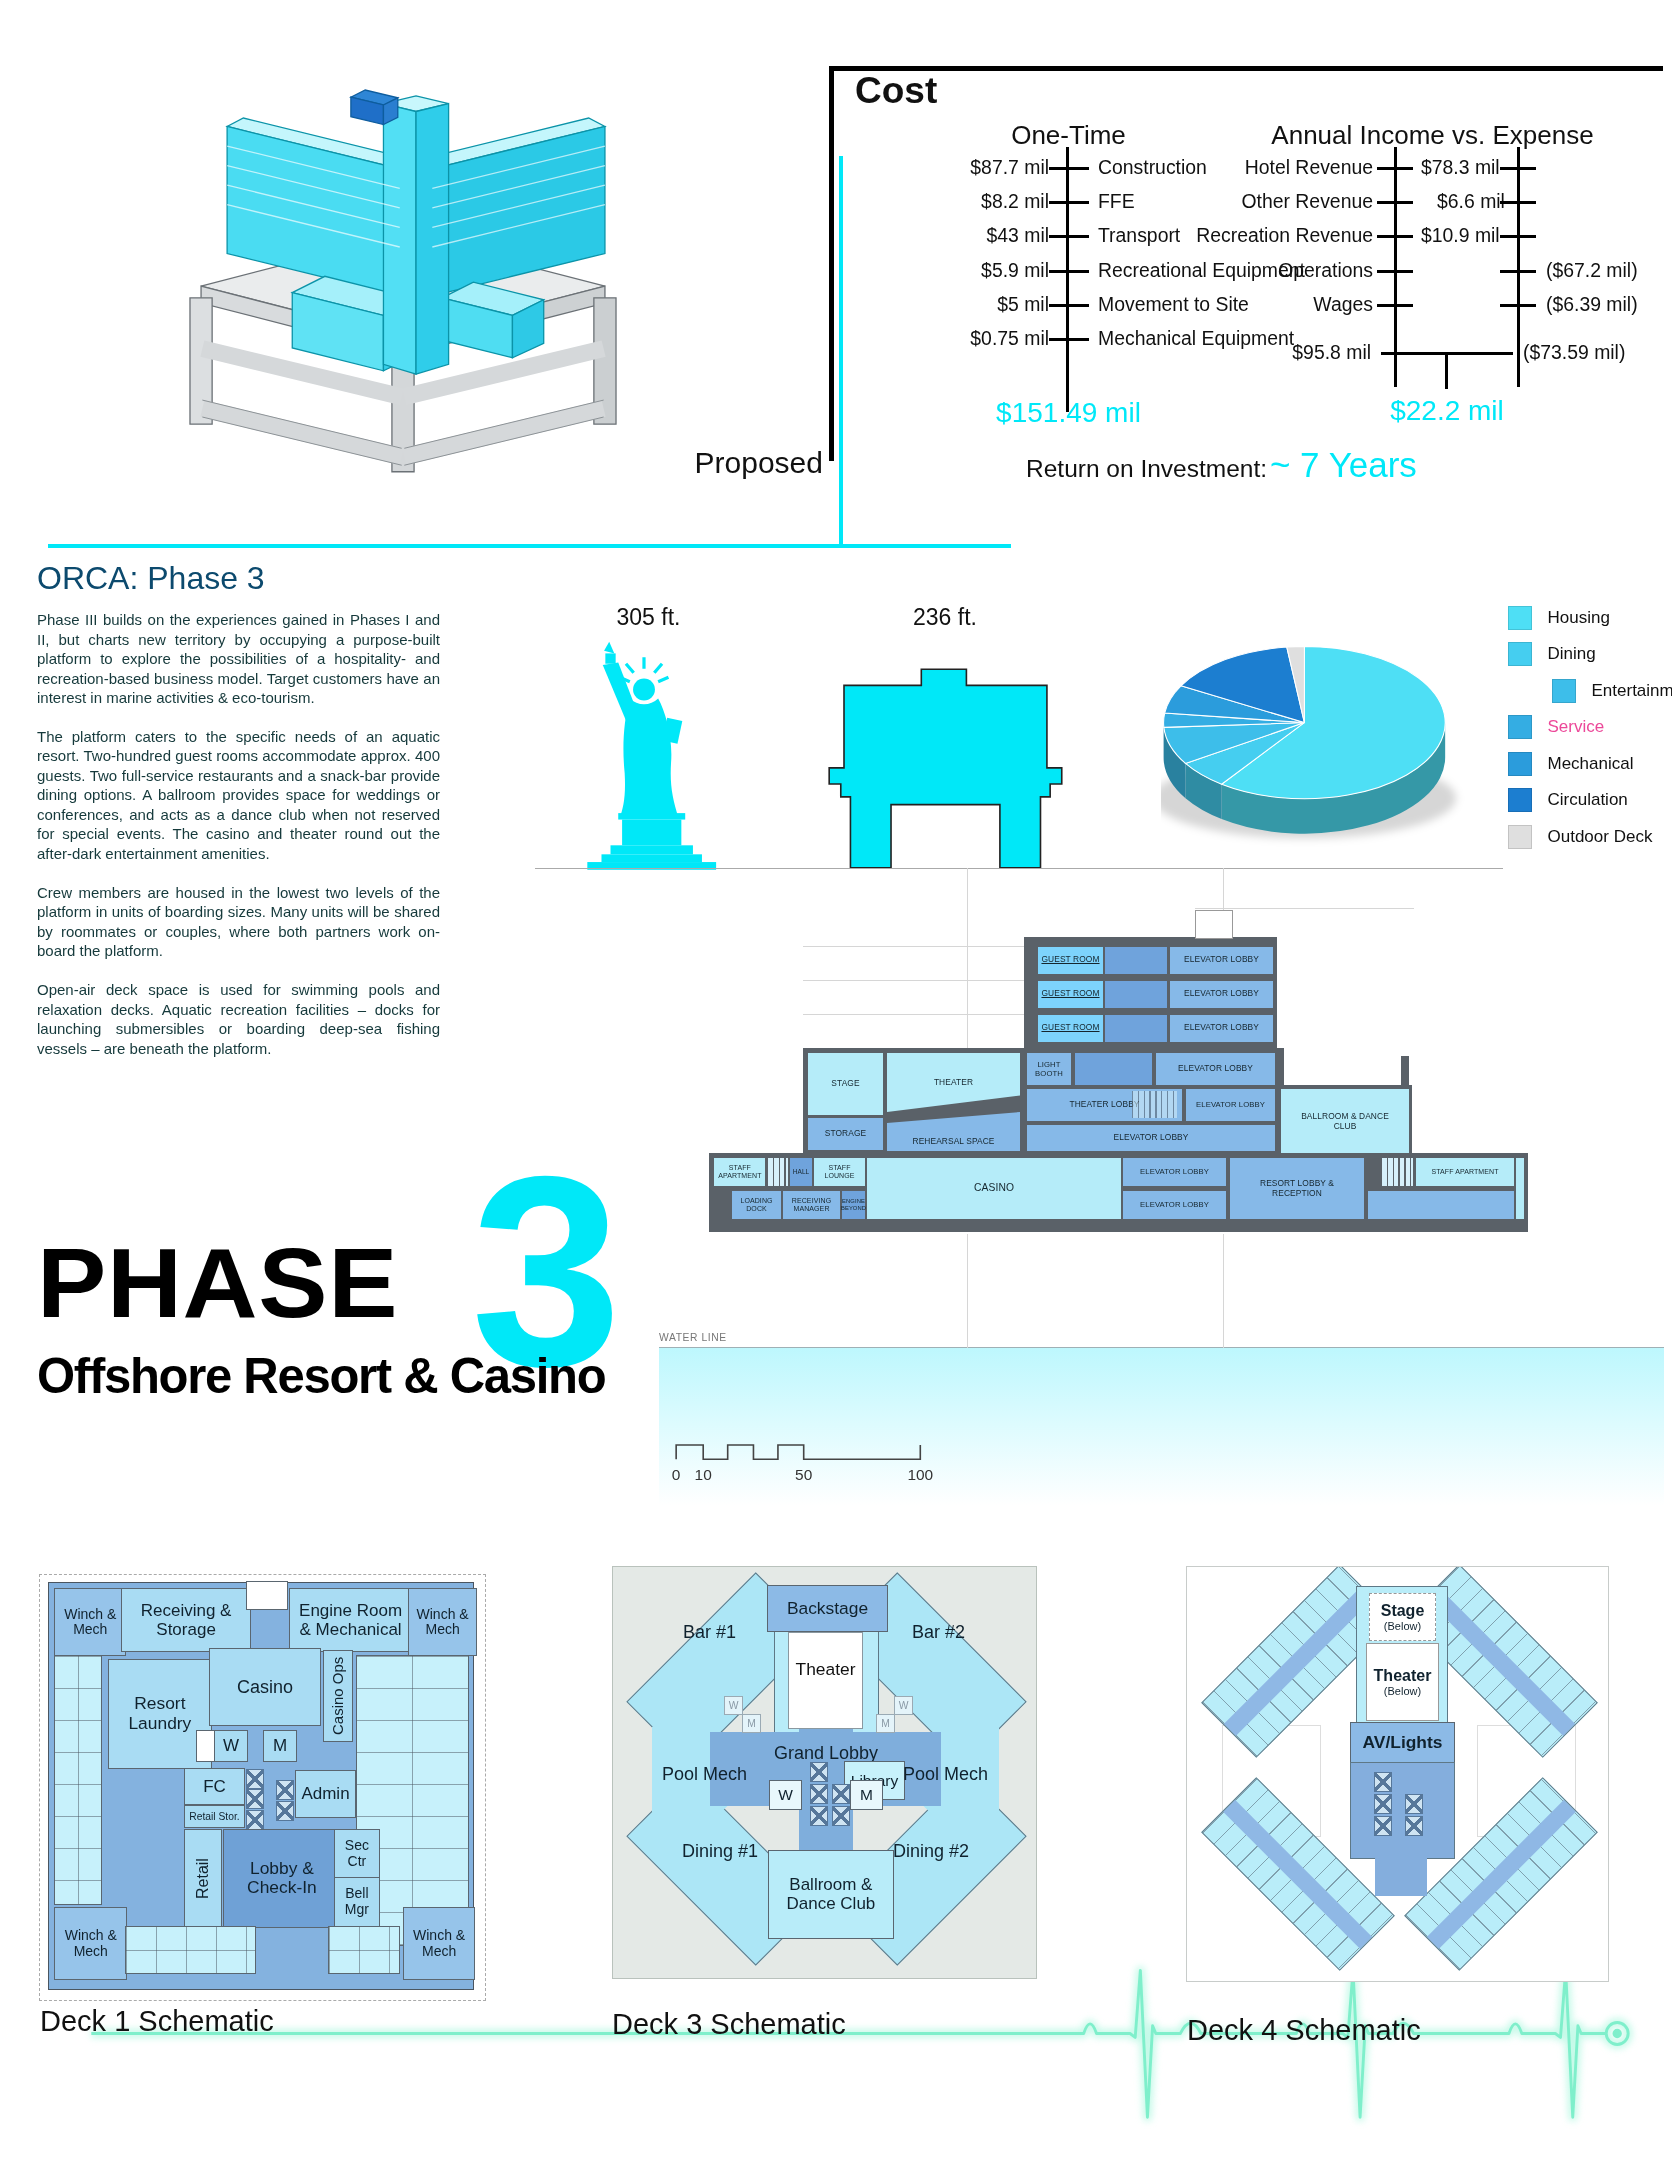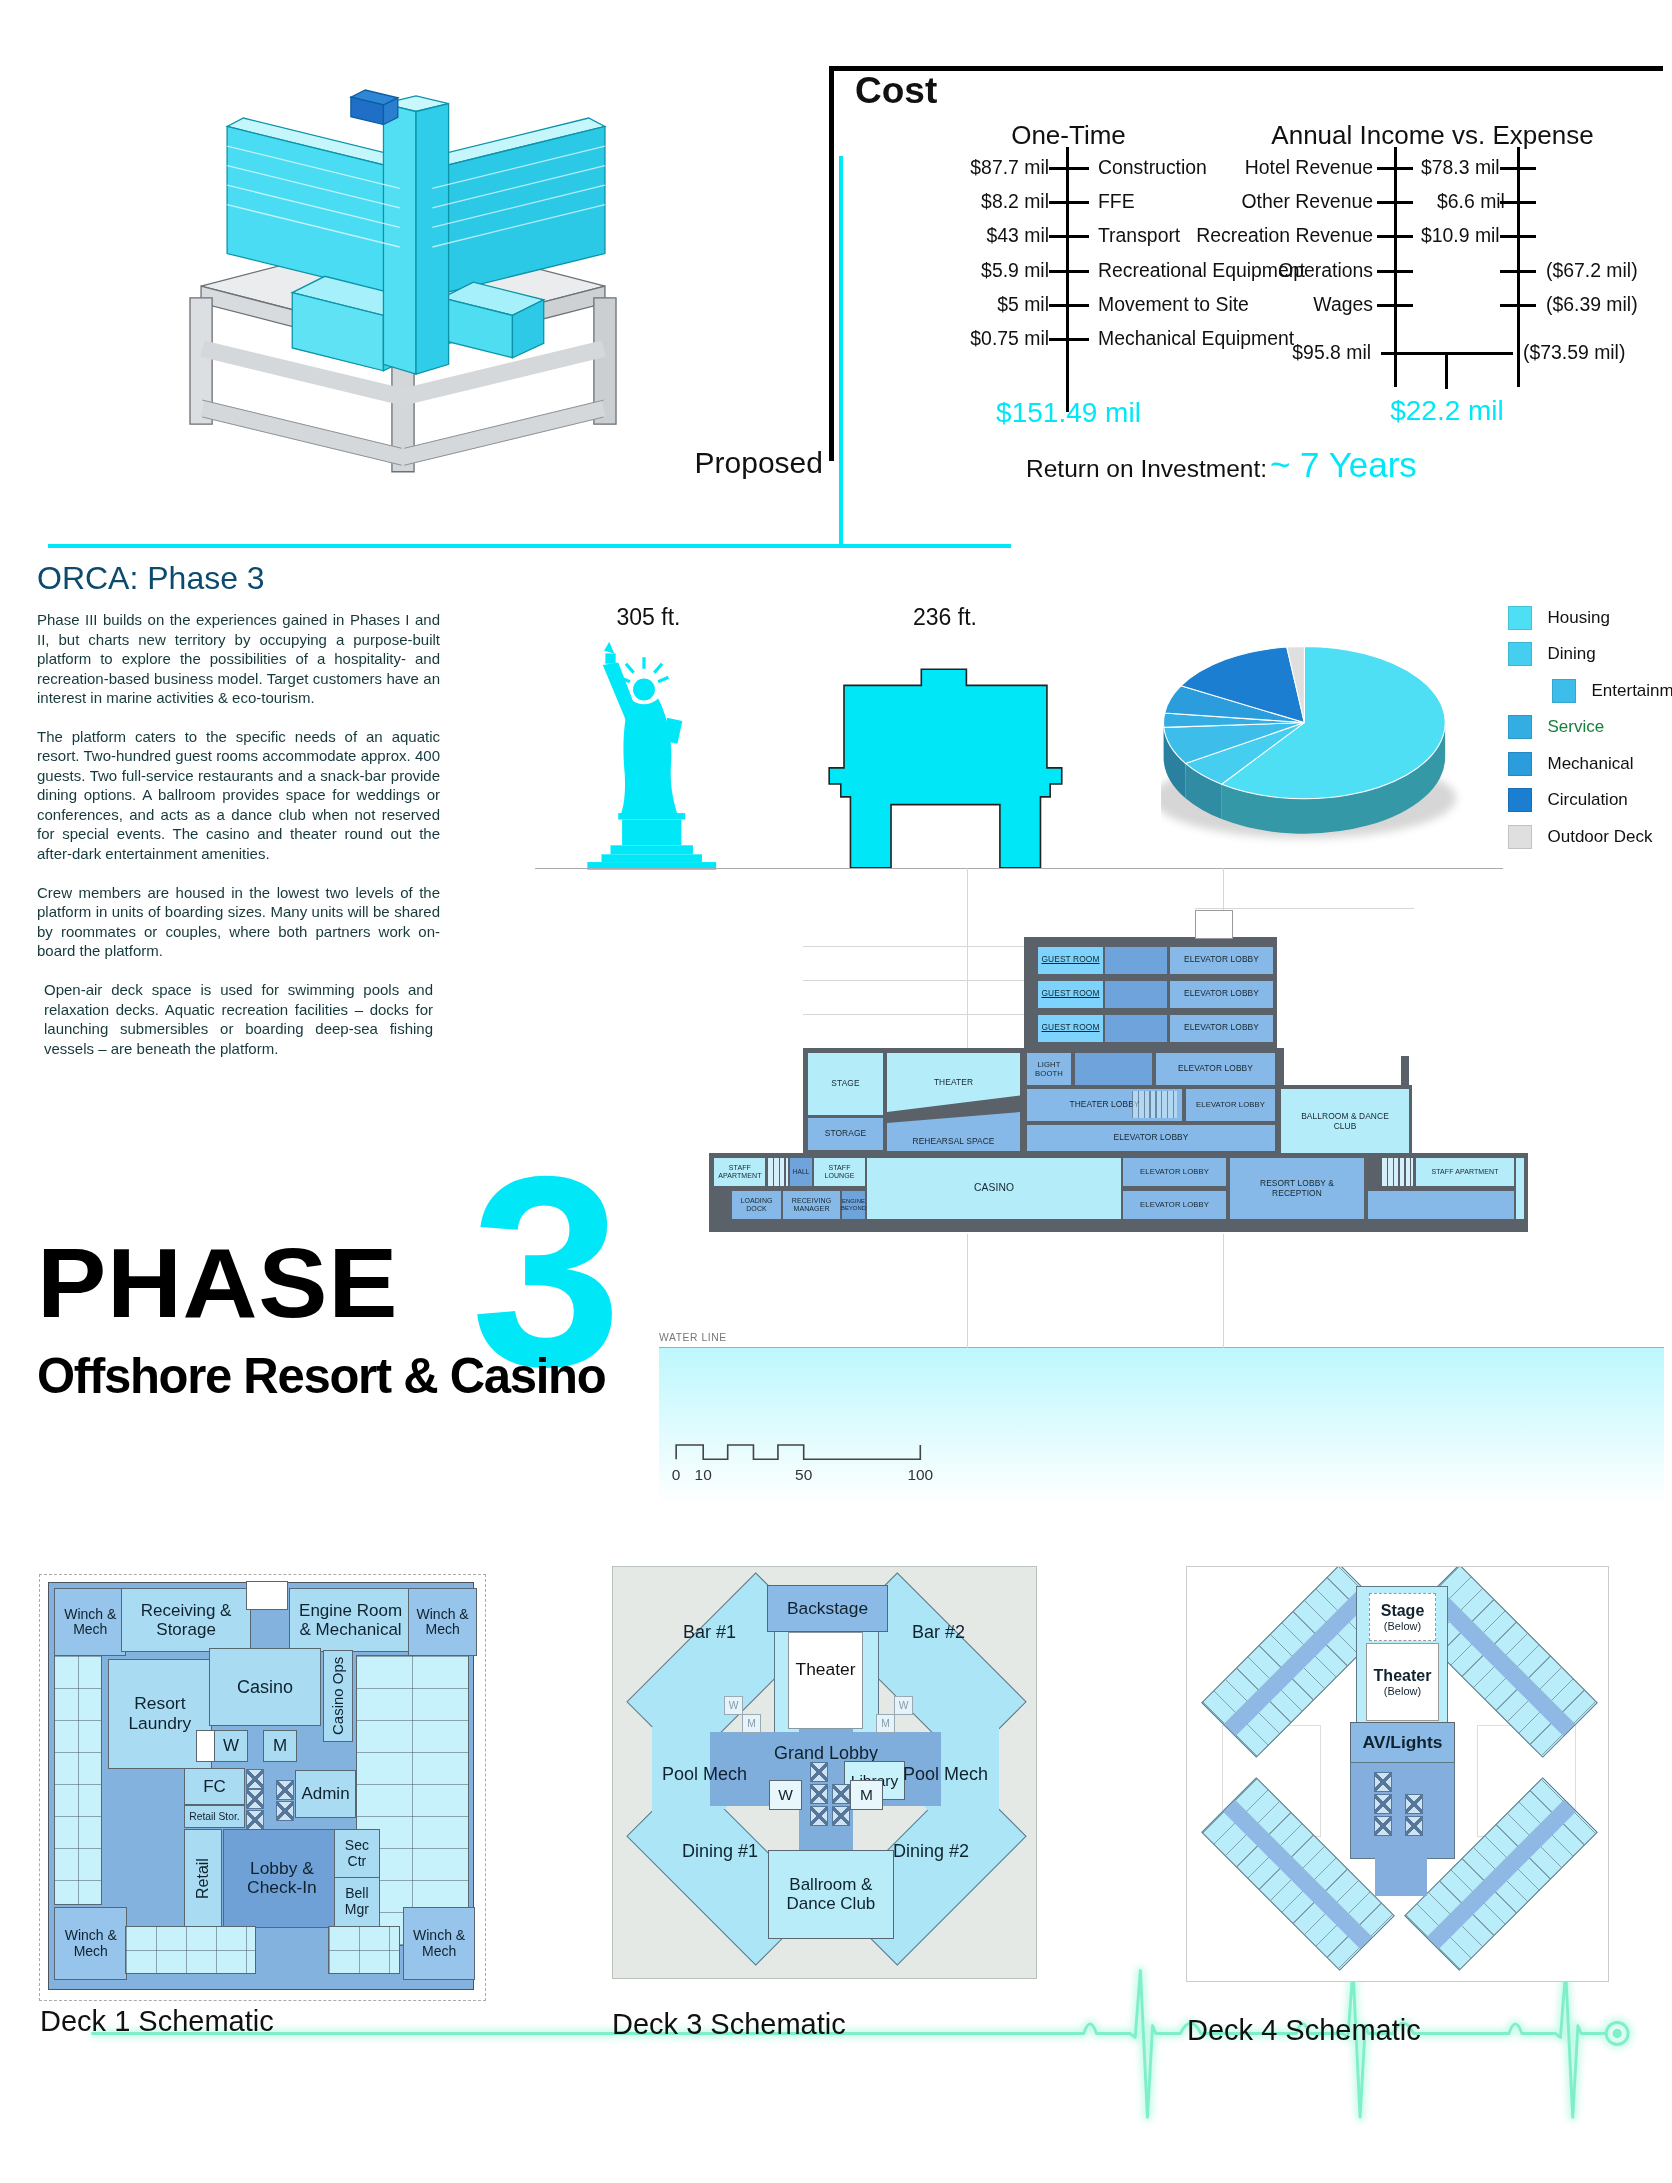--- a/index.html
+++ b/index.html
@@ -207,21 +207,21 @@
   <div class="abs" style="left:1026px;top:445px;white-space:nowrap;">
     <span style="font-size:24.5px;color:#111;">Return on Investment:</span>
     <span class="cyan" style="font-size:35px;">~ 7 Years</span>
   </div>
 
   <div class="abs" style="left:37px;top:560px;font-size:32px;color:#0c4a6e;">ORCA: Phase 3</div>
   <div class="abs" style="left:37px;top:610px;width:403px;font-size:15px;line-height:1.3;color:#15393b;text-align:justify;">
     <p style="margin:0 0 19.4px 0;">Phase III builds on the experiences gained in Phases I and II, but charts new territory by occupying a purpose-built platform to explore the possibilities of a hospitality- and recreation-based business model. Target customers have an interest in marine activities &amp; eco-tourism.</p>
     <p style="margin:0 0 19.4px 0;">The platform caters to the specific needs of an aquatic resort. Two-hundred guest rooms accommodate approx. 400 guests. Two full-service restaurants and a snack-bar provide dining options. A ballroom provides space for weddings or conferences, and acts as a dance club when not reserved for special events. The casino and theater round out the after-dark entertainment amenities.</p>
     <p style="margin:0 0 19.4px 0;">Crew members are housed in the lowest two levels of the platform in units of boarding sizes. Many units will be shared by roommates or couples, where both partners work on-board the platform.</p>
-    <p style="margin:7px;">Open-air deck space is used for swimming pools and relaxation decks. Aquatic recreation facilities – docks for launching submersibles or boarding deep-sea fishing vessels – are beneath the platform.</p>
+    <p style="margin:0;">Open-air deck space is used for swimming pools and relaxation decks. Aquatic recreation facilities – docks for launching submersibles or boarding deep-sea fishing vessels – are beneath the platform.</p>
   </div>
 
   <div class="abs" style="left:568px;top:604px;width:161px;text-align:center;font-size:23px;color:#111;">305 ft.</div>
   <div class="abs" style="left:819px;top:604px;width:252px;text-align:center;font-size:23px;color:#111;">236 ft.</div>
 
   <svg class="abs" style="left:568px;top:630px;" width="161" height="240" viewBox="0 0 250 372">
     <g fill="#00E8F8">
       <polygon points="64,18 72,36 56,32"></polygon>
       <rect x="58" y="36" width="16" height="16"></rect>
       <polygon points="54,54 78,50 108,128 90,140"></polygon>
@@ -274,21 +274,21 @@
       <div style="position: absolute; left: 0px; top: 36px; height: 26px; display: flex; align-items: center;">
         <span style="display: inline-block; width: 22px; height: 22px; background: rgb(69, 206, 240); border: 0.6px solid rgba(0, 0, 0, 0.12);"></span>
         <span style="margin-left: 15.5px; font-size: 17px; color: rgb(17, 17, 17); white-space: nowrap;">Dining</span>
       </div>
       <div style="position: absolute; left: 0px; top: 73px; height: 26px; display: flex; align-items: center; padding-left: 44px;">
         <span style="display: inline-block; width: 22px; height: 22px; background: rgb(61, 190, 234); border: 0.6px solid rgba(0, 0, 0, 0.12);"></span>
         <span style="margin-left: 15.5px; font-size: 17px; color: rgb(17, 17, 17); white-space: nowrap;">Entertainment</span>
       </div>
       <div style="position: absolute; left: 0px; top: 109px; height: 26px; display: flex; align-items: center;">
         <span style="display: inline-block; width: 22px; height: 22px; background: rgb(52, 173, 227); border: 0.6px solid rgba(0, 0, 0, 0.12);"></span>
-        <span style="margin-left: 15.5px; font-size: 17px; color: #15803d; white-space: nowrap;">Service</span>
+        <span style="margin-left: 15.5px; font-size: 17px; color: #ec4899; white-space: nowrap;">Service</span>
       </div>
       <div style="position: absolute; left: 0px; top: 146px; height: 26px; display: flex; align-items: center;">
         <span style="display: inline-block; width: 22px; height: 22px; background: rgb(43, 156, 220); border: 0.6px solid rgba(0, 0, 0, 0.12);"></span>
         <span style="margin-left: 15.5px; font-size: 17px; color: rgb(17, 17, 17); white-space: nowrap;">Mechanical</span>
       </div>
       <div style="position: absolute; left: 0px; top: 182px; height: 26px; display: flex; align-items: center;">
         <span style="display: inline-block; width: 22px; height: 22px; background: rgb(28, 126, 208); border: 0.6px solid rgba(0, 0, 0, 0.12);"></span>
         <span style="margin-left: 15.5px; font-size: 17px; color: rgb(17, 17, 17); white-space: nowrap;">Circulation</span>
       </div>
       <div style="position: absolute; left: 0px; top: 219px; height: 26px; display: flex; align-items: center;">

